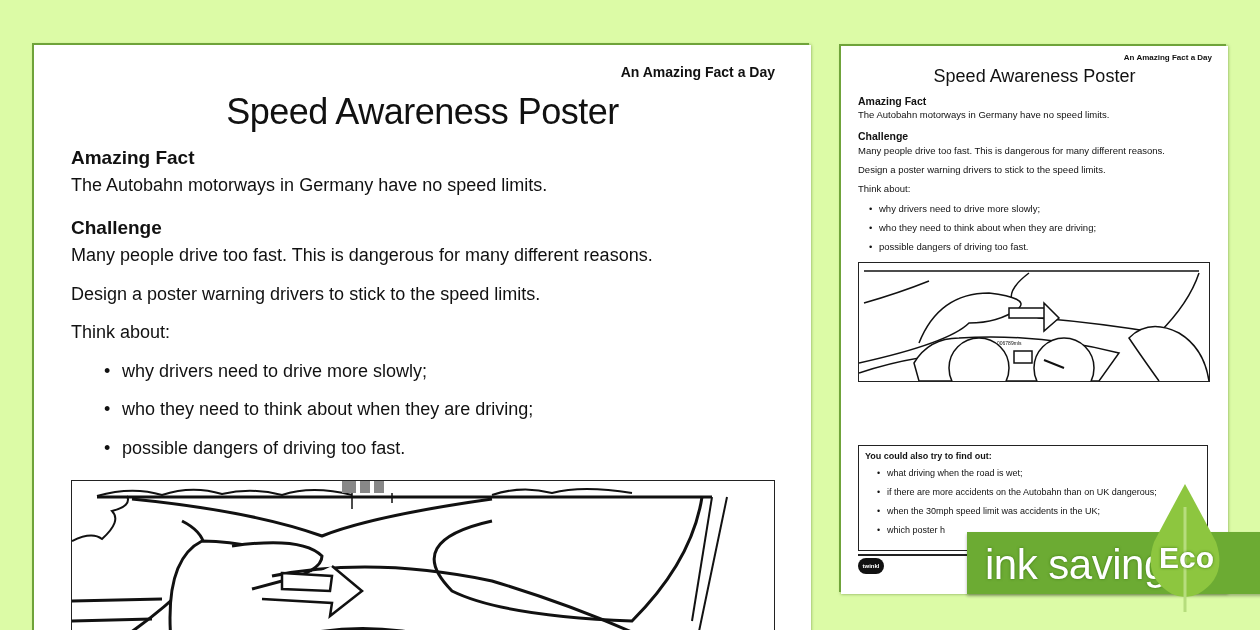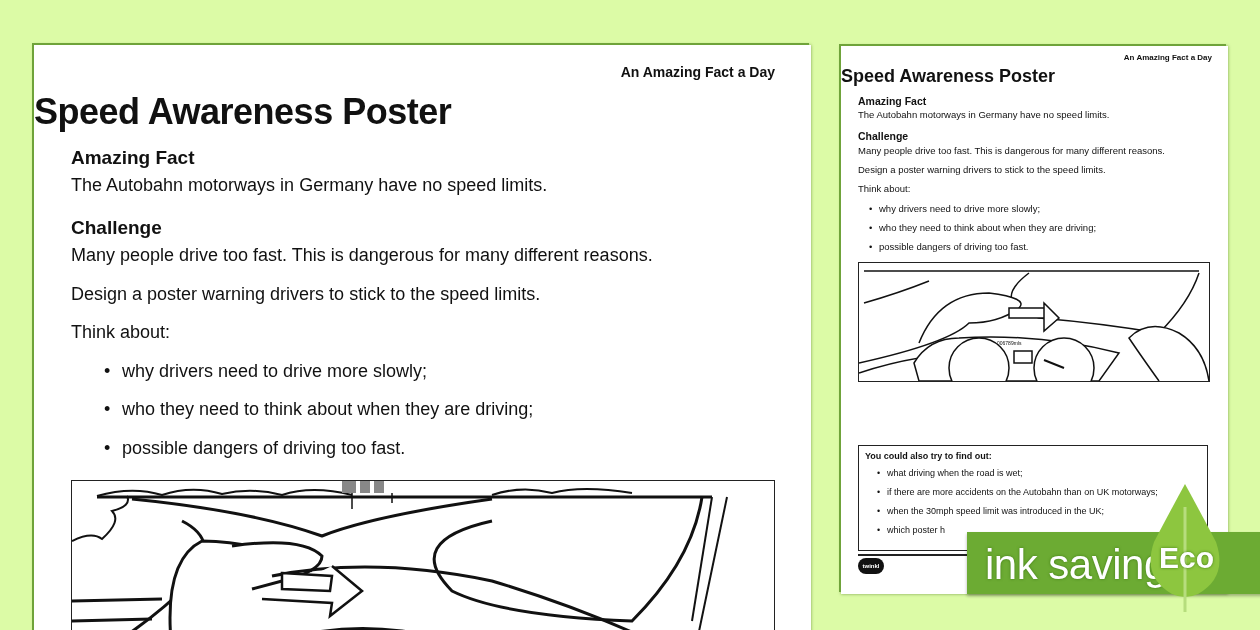--- a/index.html
+++ b/index.html
@@ -2,21 +2,21 @@
 <html><head>
 <meta charset="utf-8">
 <style>
   html, body { margin:0; padding:0; }
   body { width:1260px; height:630px; background:#dcfba6; position:relative; overflow:hidden; font-family:"Liberation Sans", sans-serif; color:#111; }
   .page { position:absolute; background:#fff; box-shadow: -2px -2px 0 #6fa33a, 0 0 3px rgba(60,100,20,0.6); }
   #page-big { left:34px; top:45px; width:777px; height:600px; }
   #page-small { left:841px; top:46px; width:387px; height:548px; }
 
   .tagline { position:absolute; font-weight:bold; }
-  .title { position:absolute; font-weight:bold; }
+  .title { position:absolute; font-weight:normal; text-align:center; }
   .h { position:absolute; font-weight:bold;text-align:center; }
   .p { position:absolute; white-space:nowrap; }
   .bullet::before { content:"•"; display:inline-block; }
 
   
   #page-big .tagline { right:36px; top:19px; font-size:14px; }
   #page-big .title { left:0; right:0; top:46px; font-size:36px; letter-spacing:-0.5px; }
   #page-big .h { left:37px; font-size:19px; }
   #page-big .p { left:37px; font-size:18px; }
   #page-big .bullet { left:70px; }
@@ -116,22 +116,22 @@
       <rect x="155" y="88" width="18" height="12" fill="#fff"></rect>
       <text x="138" y="82" font-size="5" fill="#111" stroke="none" font-family="Liberation Sans, sans-serif">006789mls</text>
       <path d="M205 105 L185 97" stroke-width="2"></path>
       <path d="M300 118 Q280 90 270 75 Q290 55 320 70 Q345 85 350 118" fill="#fff"></path>
     </svg>
   </div>
 
   <div class="findout">
     <div class="fh">You could also try to find out:</div>
     <div class="fi" style="top:22px">what driving when the road is wet;</div>
-    <div class="fi" style="top:41px">if there are more accidents on the Autobahn than on UK motorways;</div>
-    <div class="fi" style="top:60px">when the 30mph speed limit was introduced in the UK;</div>
+    <div class="fi" style="top:41px">if there are more accidents on the Autobahn than on UK dangerous;</div>
+    <div class="fi" style="top:60px">when the 30mph speed limit was accidents in the UK;</div>
     <div class="fi" style="top:79px">which poster h</div>
   </div>
   <div class="footer-line"></div>
   <div class="twinkl-logo">twinkl</div>
 </div>
 
 <div class="eco-banner">
   <div class="eco-text">ink saving</div>
 </div>
 <svg class="leaf" viewBox="0 0 74 130">

